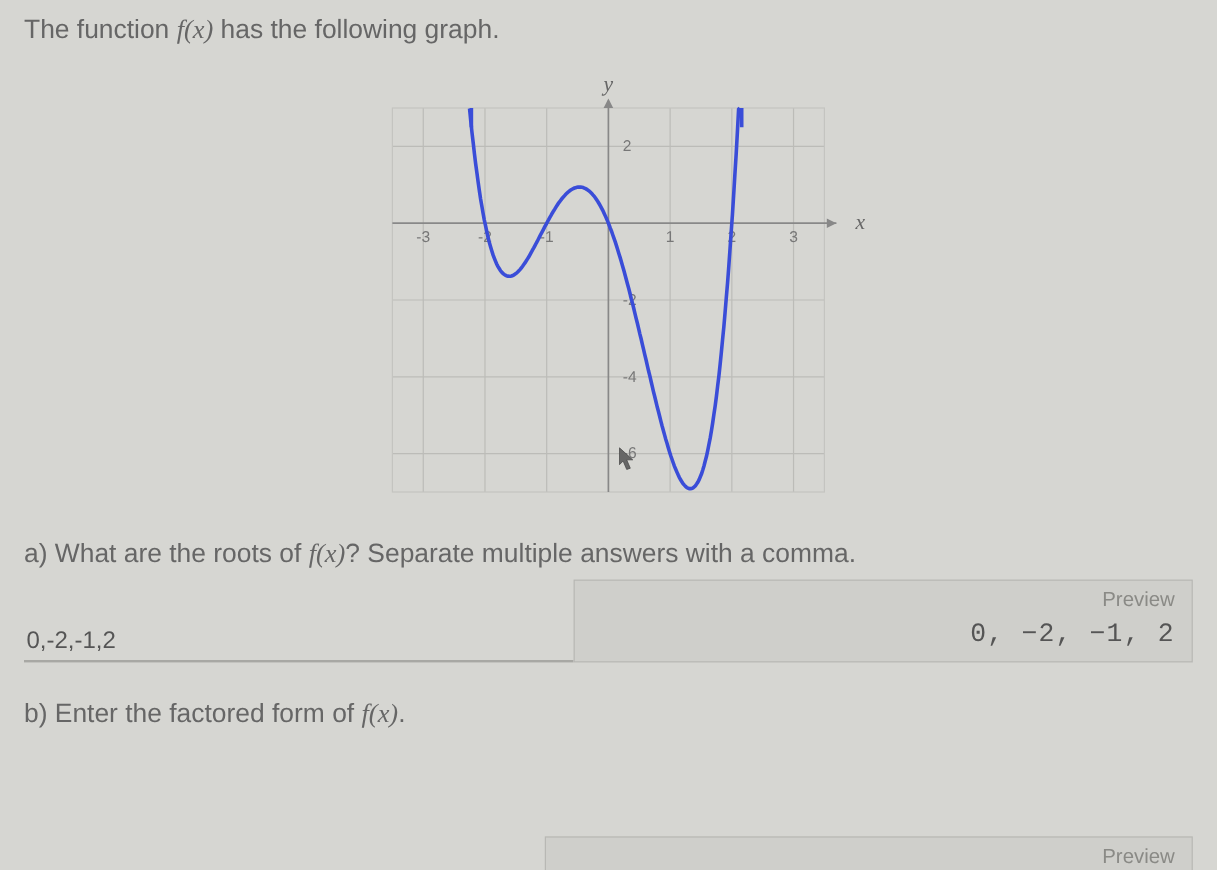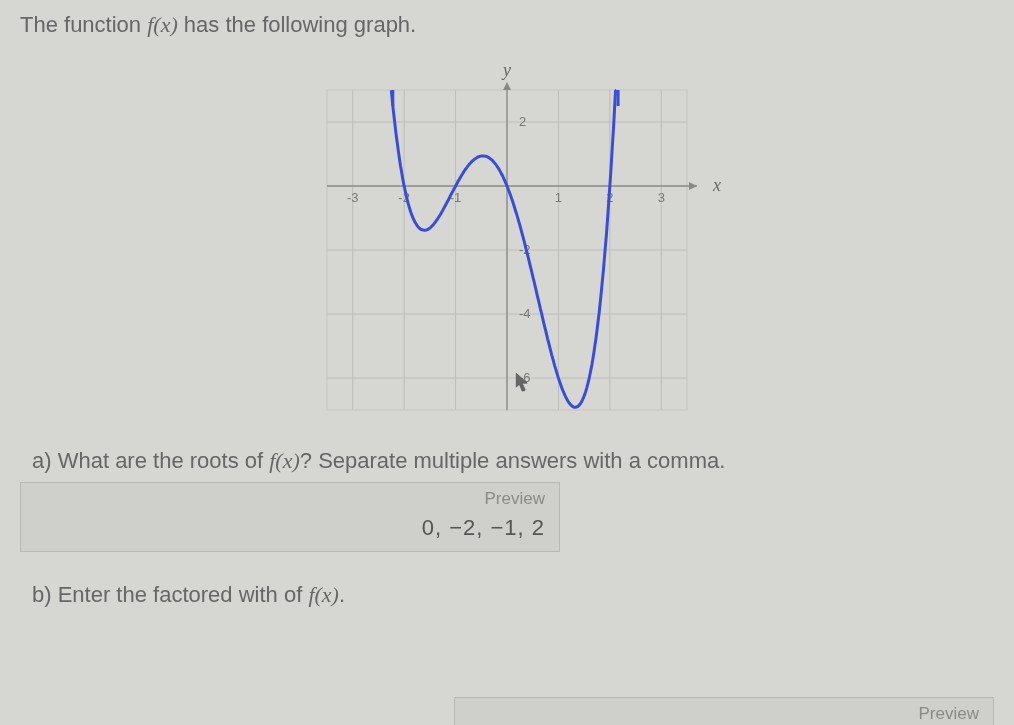--- a/index.html
+++ b/index.html
@@ -40,21 +40,20 @@
     position: relative;
     width: 440px;
     height: 370px;
   }
   .chart-box svg { display:block; }
   .question {
     font-size: 22px;
     color: #666;
     margin-top: 10px;
     margin-bottom: 8px;
-    margin-left: 12px;
   }
   .answer-row {
     display: flex;
     align-items: flex-end;
     justify-content: space-between;
     min-height: 70px;
     margin-bottom: 30px;
   }
   .answer-input {
     border: none;
@@ -72,21 +71,21 @@
     width: 540px;
     padding: 6px 14px 10px 14px;
     text-align: right;
   }
   .preview-label {
     font-size: 17px;
     color: #8a8a86;
     margin-bottom: 6px;
   }
   .preview-value {
-    font-family: Liberation Sans, sans-serif;
+    font-family: Liberation Mono, monospace;
     font-size: 22px;
     color: #555;
     letter-spacing: 1px;
   }
   .preview-box.bottom {
     position: absolute;
     right: 20px;
     bottom: -6px;
     height: 34px;
     padding: 6px 14px 0 14px;
@@ -142,27 +141,28 @@
           <path d="M229.25714285714284,313.2 l0,14 l3,-3 l3,7 l3,-1 l-3,-7 l5,0 z" class="cursor"></path>
         </svg>
     </div>
   </div>
 
   <div class="question">
     <span>a)</span><span> What are the roots of </span><span class="math-var">f</span><span class="math-var">(</span><span class="math-var">x</span><span class="math-var">)</span><span>? Separate multiple answers with a comma.</span>
   </div>
 
   <div class="answer-row">
+    <input class="answer-input" type="text" value="0,-2,-1,2" style="">
     <div class="preview-box">
       <div class="preview-label">Preview</div>
       <div class="preview-value">0, −2, −1, 2</div>
     </div>
   </div>
 
   <div class="question">
-    <span>b)</span><span> Enter the factored with of </span><span class="math-var">f</span><span class="math-var">(</span><span class="math-var">x</span><span class="math-var">)</span><span>.</span>
+    <span>b)</span><span> Enter the factored form of </span><span class="math-var">f</span><span class="math-var">(</span><span class="math-var">x</span><span class="math-var">)</span><span>.</span>
   </div>
 
 </div>
 
 <div class="preview-box bottom">
   <div class="preview-label">Preview</div>
 </div>
 
 </body></html>

